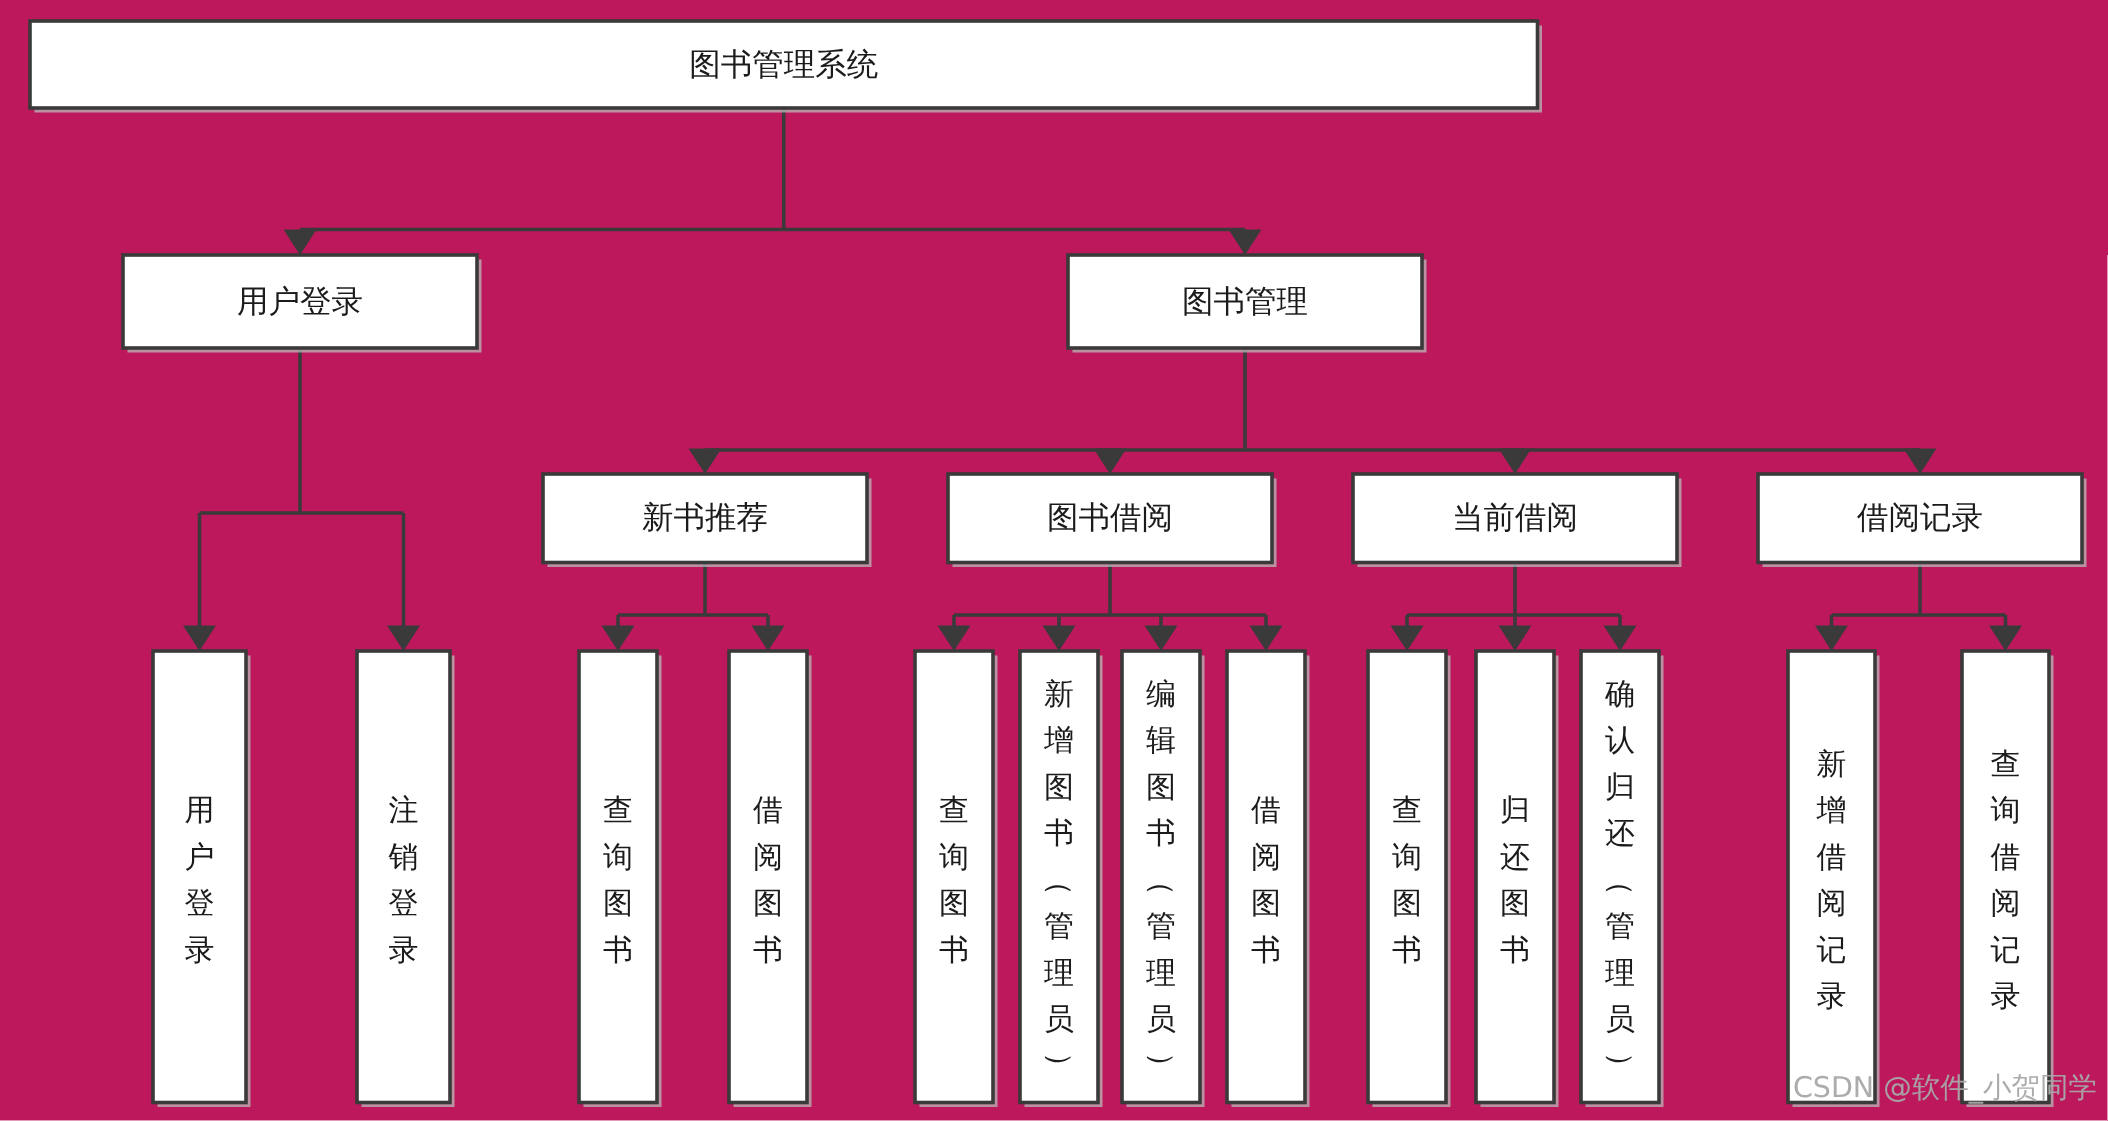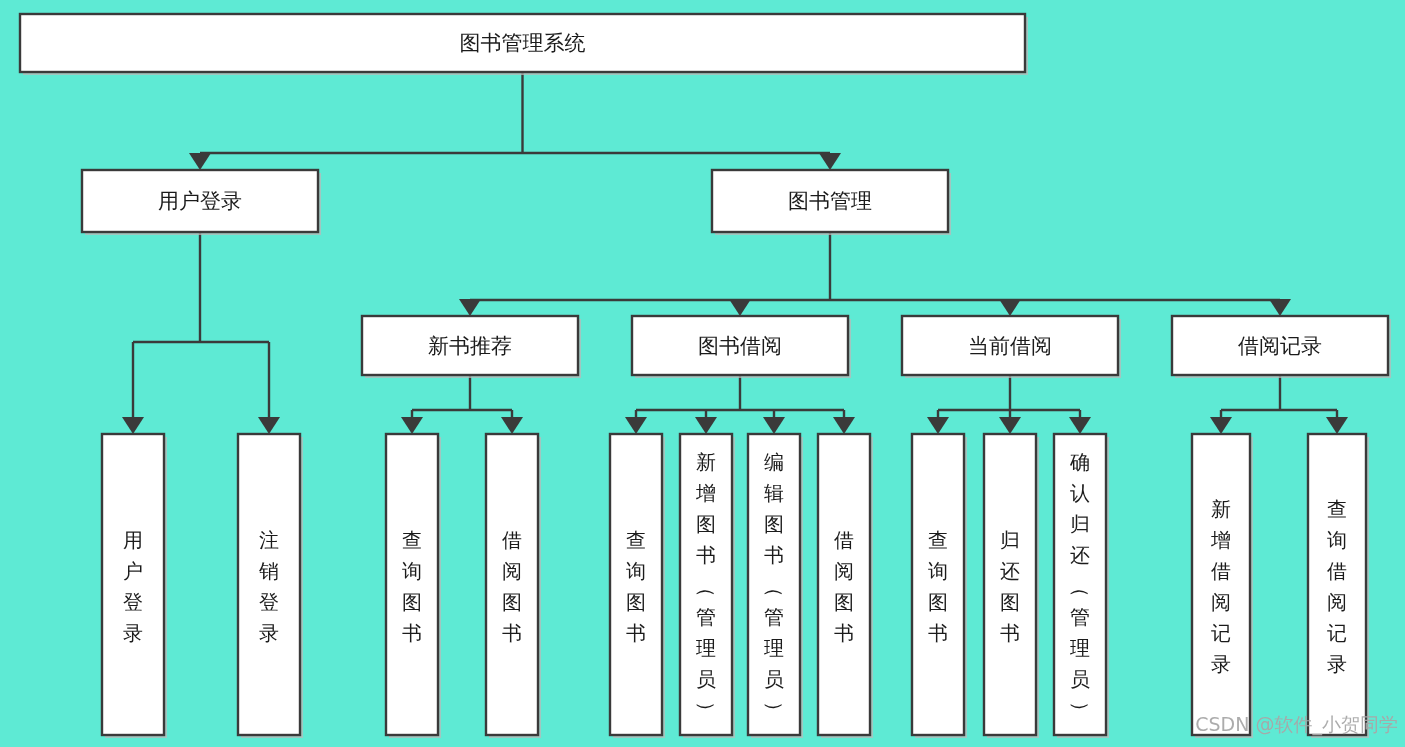--- a/index.html
+++ b/index.html
@@ -10,21 +10,21 @@
   body {
     width: 1405px;
     height: 747px;
     font-family: "DejaVu Sans", "Liberation Sans", sans-serif;
     overflow: hidden;
   }
   #diagram-root {
     position: relative;
     width: 1405px;
     height: 747px;
-    background: #5eead4;
+    background: #be185d;
   }
   svg.tree-svg {
     position: absolute;
     left: 0;
     top: 0;
     width: 1405px;
     height: 747px;
     display: block;
   }
   .node-box {

